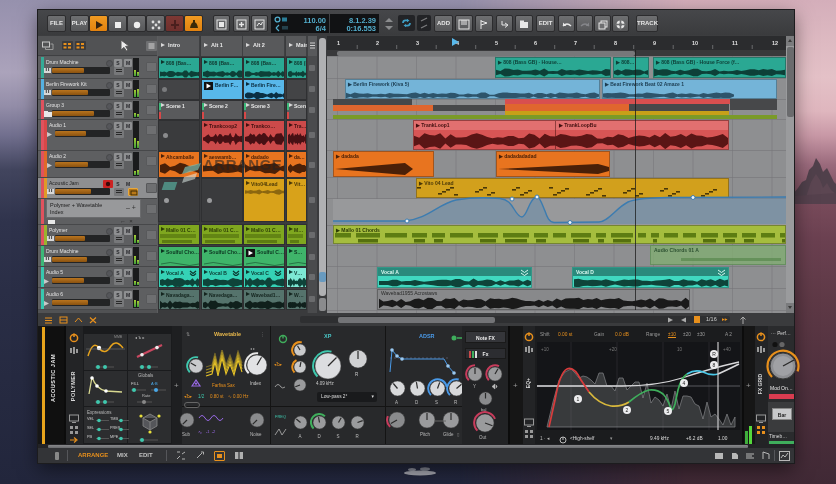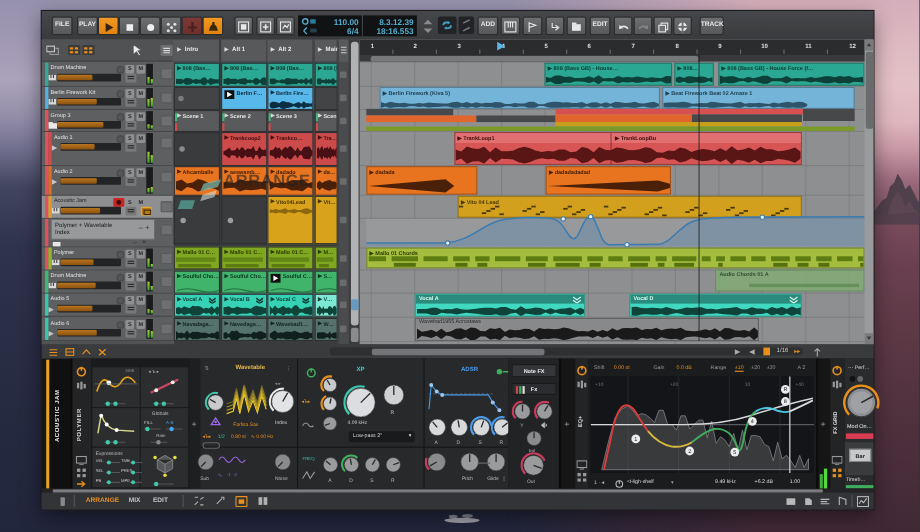--- a/index.html
+++ b/index.html
@@ -125,22 +125,22 @@
   <svg width="16" height="16" style="position:absolute;left:3px;top:2px">
           <circle cx="3.5" cy="3.5" r="2.4" fill="none" stroke="#53aecd" stroke-width="1.3"></circle>
           <rect x="8" y="1.5" width="5" height="4" fill="#2a7d97"></rect>
           <path d="M2 12 l3 -3 M2 12 l3 3" stroke="#53aecd" stroke-width="1.2" fill="none"></path>
           <rect x="8" y="10" width="6" height="3.5" fill="#25414c"></rect>
         </svg>
   <div style="position:absolute;right:3px;top:2px">110.00</div>
   <div style="position:absolute;right:3px;top:10px">6/4</div>
 </div>
 <div class="disp" style="left:292px;width:49px">
-  <div style="position:absolute;right:3px;top:2px">8.3.12.39</div>
-  <div style="position:absolute;right:3px;top:10px">18:16.553</div>
+  <div style="position:absolute;right:3px;top:2px">8.1.2.39</div>
+  <div style="position:absolute;right:3px;top:10px">0:16.553</div>
 </div>
 <svg class="abs" style="left:345px;top:7px" width="12" height="14">
         <path d="M2 5 L6 1 L10 5 Z M6 1 L6 6" fill="#8a8b8d"></path>
         <path d="M2 9 L10 9 L6 13 Z" fill="#8a8b8d"></path>
       </svg>
 <div class="abs" style="left:360px;top:5px;width:17px;height:16px;background:#222326;border-radius:2px">
         <svg width="15" height="12" style="margin:2px 0 0 1px">
           <path d="M4 6 Q4 3.4 6.5 3.4 L9 3.4 M11 6 Q11 8.6 8.5 8.6 L6 8.6" stroke="#3f9ec4" stroke-width="1.7" fill="none"></path>
           <path d="M8 2 L10.5 3.6 L8 5.2 M7 10 L4.5 8.4 L7 7" fill="#3f9ec4"></path>
         </svg>

